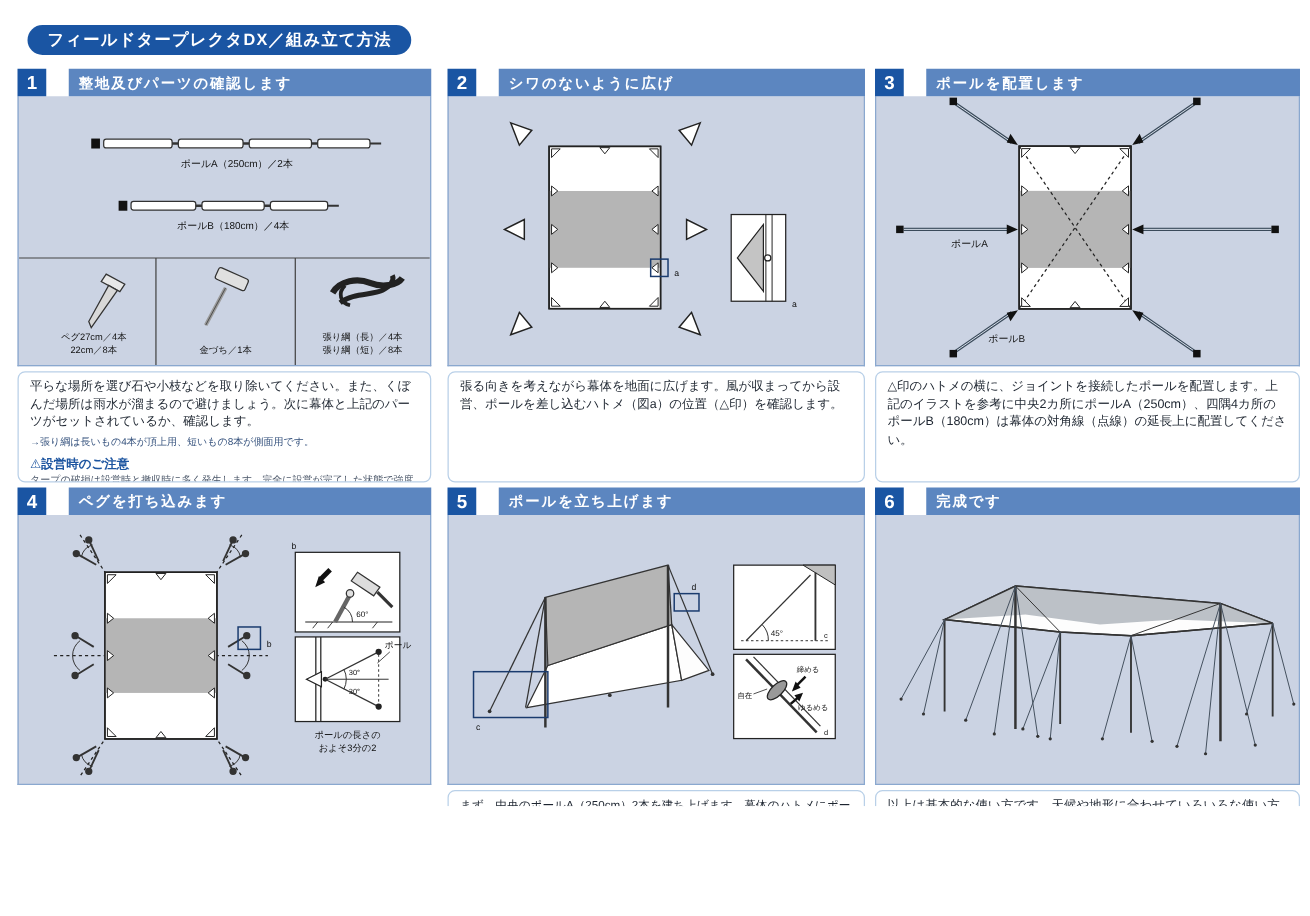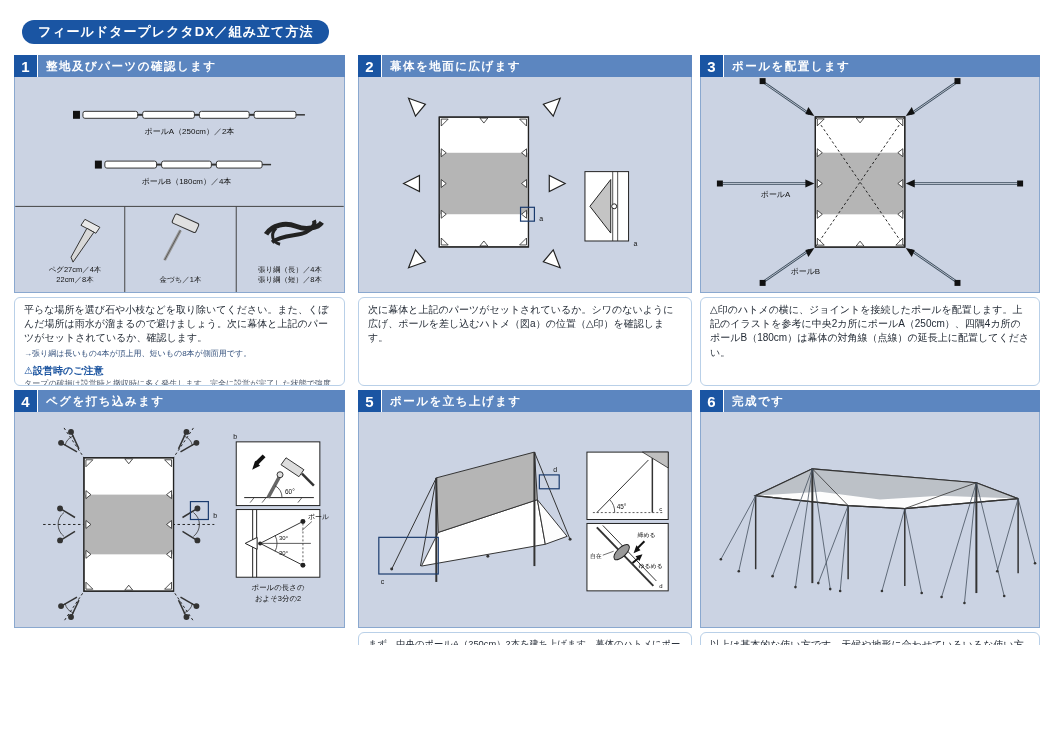--- a/index.html
+++ b/index.html
@@ -5,21 +5,21 @@
   html,body{margin:0;padding:0;}
   .page{position:relative;width:1048px;height:645px;background:#ffffff;overflow:hidden;
         font-family:"Liberation Sans","DejaVu Sans",sans-serif;color:#1d2530;}
   .title-badge{position:absolute;left:22px;top:20px;height:24px;line-height:24px;
         background:#1a55a3;color:#fff;font-weight:bold;font-size:13px;letter-spacing:1px;
         border-radius:13px;padding:0 16px;}
   .panel{position:absolute;}
   .panel-header{display:flex;height:22px;}
   .panel-num{width:23px;background:#1a55a3;color:#fff;font-weight:bold;font-size:15px;
         display:flex;align-items:center;justify-content:center;}
-  .panel-bar{flex:1;margin-left:1px;background:#5c86c0;color:#fff;font-weight:bold;
+  .panel-bar{flex:1;margin-left:18px;background:#5c86c0;color:#fff;font-weight:bold;
         font-size:11.5px;display:flex;align-items:center;padding-left:8px;letter-spacing:1.5px;}
   .illus{height:216px;background:#cbd3e3;border:1px solid #8aa8cf;border-top:none;box-sizing:border-box;}
   .illus svg{display:block;width:100%;height:100%;}
   .textbox{margin-top:4px;background:#fff;border:1.5px solid #b9d0e8;border-radius:6px;
         padding:5px 9px;box-sizing:border-box;overflow:hidden;}
   .tb-r1{height:89px;} .tb-r2{height:86px;}
   .body-text{margin:0;font-size:10px;line-height:1.42;white-space:pre-line;}
   .note-text{margin:2px 0 0;font-size:8px;color:#33507c;}
   .caution-title{margin:5px 0 0;font-size:10px;font-weight:bold;color:#1d55a0;}
   .caution-body{margin:1px 0 0;font-size:8px;line-height:1.35;color:#4a5668;}
@@ -92,21 +92,21 @@
       <p class="body-text">平らな場所を選び石や小枝などを取り除いてください。また、くぼんだ場所は雨水が溜まるので避けましょう。次に幕体と上記のパーツがセットされているか、確認します。</p>
       <p class="note-text">→張り綱は長いもの4本が頂上用、短いもの8本が側面用です。</p>
       <p class="caution-title">⚠設営時のご注意</p>
       <p class="caution-body">タープの破損は設営時と撤収時に多く発生します。完全に設営が完了した状態で強度設計されています。風が吹いているときは作業を見合わせて、風が収まってから設営・撤収をするようにしてください。</p>
     </div>
   </div>
 
   <div class="panel" style="left:358px;top:55px;width:334px;">
     <div class="panel-header">
       <div class="panel-num">2</div>
-      <div class="panel-bar">幕体を地面に広げます</div>
+      <div class="panel-bar">シワのないように広げ</div>
     </div>
     <div class="illus">
       <svg viewBox="0 0 335 216">
         <g>
           <rect x="81" y="40" width="90" height="131" fill="#fff" stroke="#222" stroke-width="1.2"></rect>
           <rect x="81" y="76" width="90" height="62" fill="#b5b5b5"></rect>
           <rect x="81" y="40" width="90" height="131" fill="none" stroke="#222" stroke-width="1.2"></rect>
           <g fill="#fff" stroke="#222" stroke-width="0.8">
             <polygon points="83,42 90,42 83,49"></polygon>
               <polygon points="169,42 162,42 169,49"></polygon>
@@ -136,21 +136,21 @@
           <rect x="228" y="95" width="44" height="70" fill="#fff" stroke="#222"></rect>
           <line x1="256" y1="95" x2="256" y2="165" stroke="#222" stroke-width="0.8"></line>
           <line x1="261" y1="95" x2="261" y2="165" stroke="#222" stroke-width="0.8"></line>
           <polygon points="254,103 254,157 233,130" fill="#c4c4c4" stroke="#222"></polygon>
           <circle cx="257.5" cy="130" r="2.5" fill="#fff" stroke="#222"></circle>
           <text x="277" y="170" class="t7">a</text>
         </g>
       </svg>
     </div>
     <div class="textbox tb-r1">
-      <p class="body-text">次に幕体と上記のパーツがセットされているか。シワのないように広げ、ポールを差し込むハトメ（図a）の位置（△印）を確認します。</p>
+      <p class="body-text">張る向きを考えながら幕体を地面に広げます。風が収まってから設営、ポールを差し込むハトメ（図a）の位置（△印）を確認します。</p>
     </div>
   </div>
 
   <div class="panel" style="left:700px;top:55px;width:340px;">
     <div class="panel-header">
       <div class="panel-num">3</div>
       <div class="panel-bar">ポールを配置します</div>
     </div>
     <div class="illus">
       <svg viewBox="0 0 340 216">

